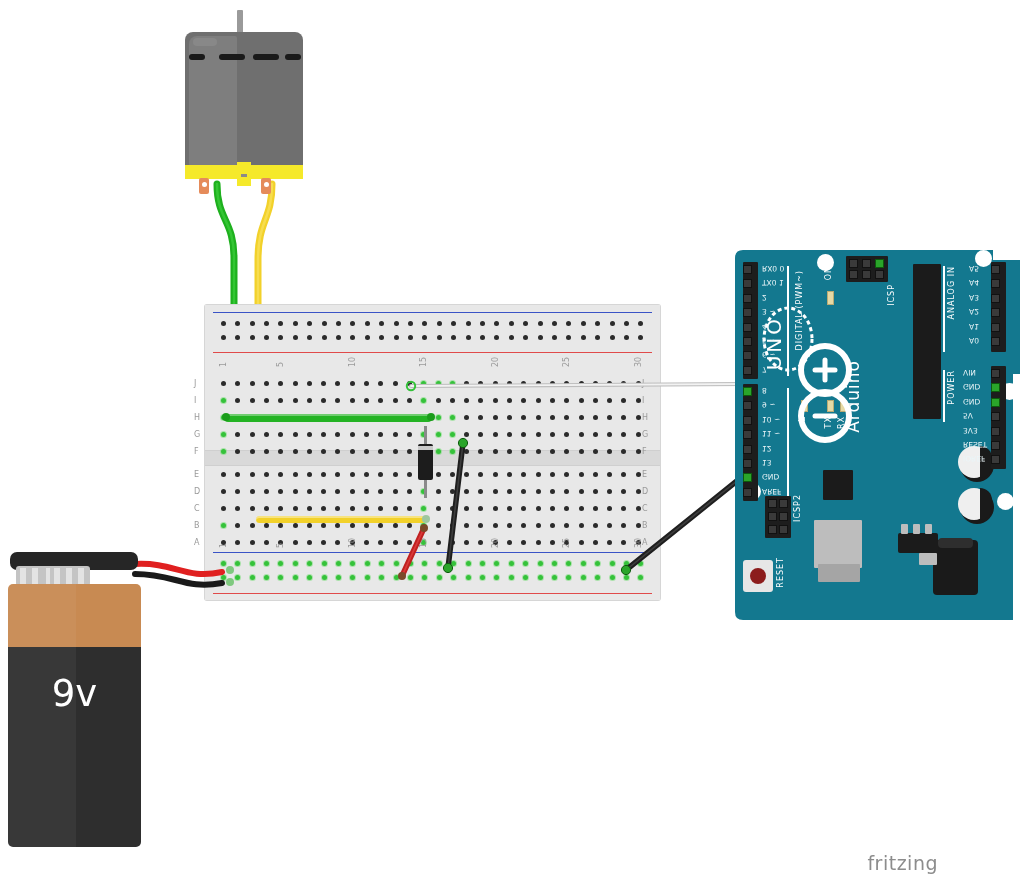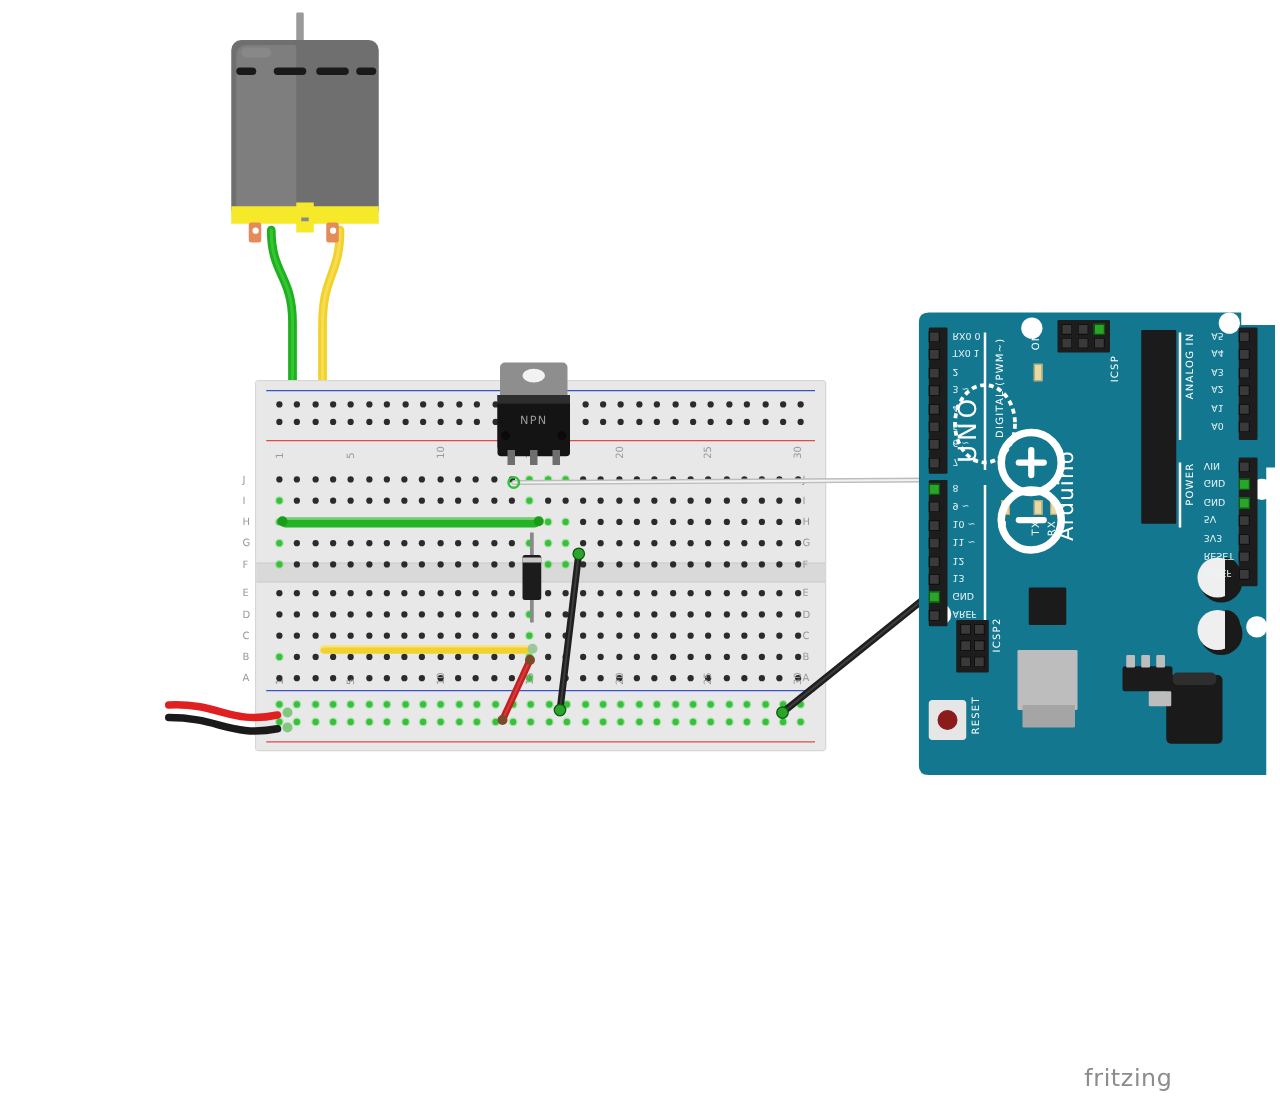--- a/index.html
+++ b/index.html
@@ -573,39 +573,20 @@
     <circle cx="8" cy="52" r="4" fill="#7a4a2a"></circle>
   </svg>
 
   <svg class="abs" style="left:130px;top:556px;width:120px;height:45px;overflow:visible">
     <path d="M5,8 C45,6 55,24 92,16" stroke="#e02020" stroke-width="6" fill="none" stroke-linecap="round"></path>
     <path d="M5,18 C45,18 55,34 92,27" stroke="#1a1a1a" stroke-width="6" fill="none" stroke-linecap="round"></path>
   </svg>
   <div class="wire-cap" style="left:226px;top:566px;background:#7fc97f"></div>
   <div class="wire-cap" style="left:226px;top:578px;background:#7fc97f"></div>
 
-  <div id="transistor" class="abs">
-    <div class="abs" style="left:2px;top:0;width:54px;height:28px;background:#8e8e8e;
-         border-radius:4px 4px 0 0"></div>
-    <div class="abs" style="left:20px;top:5px;width:18px;height:11px;border-radius:50%;
-         background:#f2f2f2"></div>
-    <div class="abs" style="left:0;top:26px;width:58px;height:44px;background:#1a1a1a;
-         border-radius:0 0 3px 3px"></div>
-    <div class="abs" style="left:0;top:26px;width:58px;height:7px;background:#2e2e2e"></div>
-    <div class="abs" style="left:0;top:33px;width:58px;height:42px;background:#141414;
-         border-radius:0 0 3px 3px"></div>
-    <div class="abs" style="left:6px;top:42px;width:46px;text-align:center;font-size:9px;
-         color:#9a9a9a;letter-spacing:1px">NPN</div>
-    <div class="abs" style="left:3px;top:55px;width:7px;height:7px;border-radius:50%;background:#0a0a0a"></div>
-    <div class="abs" style="left:48px;top:55px;width:7px;height:7px;border-radius:50%;background:#0a0a0a"></div>
-
-    <div class="abs" style="left:8px;top:70px;width:6px;height:12px;background:#6e6e6e"></div>
-    <div class="abs" style="left:26px;top:70px;width:6px;height:12px;background:#6e6e6e"></div>
-    <div class="abs" style="left:44px;top:70px;width:6px;height:12px;background:#6e6e6e"></div>
-  </div>
 
   <div id="diode" class="abs">
     <div class="abs" style="left:6px;top:-14px;width:3px;height:18px;background:#8a8a8a"></div>
     <div class="abs" style="left:0px;top:4px;width:15px;height:36px;background:#1c1c1c;border-radius:2px"></div>
     <div class="abs" style="left:0px;top:6px;width:15px;height:4px;background:#c9c9c9"></div>
     <div class="abs" style="left:6px;top:40px;width:3px;height:18px;background:#8a8a8a"></div>
   </div>
 
   <div id="motor" class="abs">
     <div class="abs" style="left:52px;top:0;width:6px;height:28px;background:#9a9a9a;border-radius:1px"></div>
@@ -621,20 +602,36 @@
     <div class="abs" style="left:0;top:155px;width:118px;height:14px;background:#f5e92a"></div>
     <div class="abs" style="left:52px;top:152px;width:14px;height:24px;background:#f5e92a"></div>
     <div class="abs" style="left:56px;top:164px;width:6px;height:3px;background:#8a8a8a"></div>
 
     <div class="abs" style="left:14px;top:168px;width:10px;height:16px;background:#e58b5a;border-radius:2px"></div>
     <div class="abs" style="left:17px;top:172px;width:5px;height:5px;border-radius:50%;background:#ffffff"></div>
     <div class="abs" style="left:76px;top:168px;width:10px;height:16px;background:#e58b5a;border-radius:2px"></div>
     <div class="abs" style="left:79px;top:172px;width:5px;height:5px;border-radius:50%;background:#ffffff"></div>
   </div>
 
+  <div id="battery" class="abs">
+    <div class="abs" style="left:2px;top:0;width:128px;height:18px;background:#262626;border-radius:7px"></div>
+    <div class="abs" style="left:8px;top:14px;width:40px;height:20px;background:#c4c4c4;border-radius:3px"></div>
+    <div class="abs" style="left:12px;top:16px;width:6px;height:16px;background:#e3e3e3"></div>
+    <div class="abs" style="left:24px;top:16px;width:6px;height:16px;background:#e3e3e3"></div>
+    <div class="abs" style="left:38px;top:16px;width:6px;height:16px;background:#e3e3e3"></div>
+    <div class="abs" style="left:42px;top:14px;width:40px;height:20px;background:#c4c4c4;border-radius:3px"></div>
+    <div class="abs" style="left:46px;top:16px;width:6px;height:16px;background:#e3e3e3"></div>
+    <div class="abs" style="left:58px;top:16px;width:6px;height:16px;background:#e3e3e3"></div>
+    <div class="abs" style="left:70px;top:16px;width:6px;height:16px;background:#e3e3e3"></div>
+    <div class="abs" style="left:0;top:32px;width:133px;height:65px;background:#c88a52;border-radius:5px 5px 0 0"></div>
+    <div class="abs" style="left:0;top:95px;width:133px;height:200px;background:#2e2e2e;border-radius:0 0 5px 5px"></div>
+    <div class="abs" style="left:0;top:32px;width:68px;height:263px;background:rgba(255,255,255,.05)"></div>
+    <div class="abs" style="left:0;top:120px;width:133px;text-align:center;font-size:37px;color:#ffffff;
+         font-family:'DejaVu Sans','Liberation Sans',sans-serif">9v</div>
+  </div>
 
   <div id="arduino" class="abs">
 
     <svg class="abs" style="left:0;top:0;width:285px;height:372px">
       <path d="M8,2 L245,2 L258,2 L258,12 L285,12 L285,126 L278,126 L278,372 L8,372
                Q0,372 0,364 L0,10 Q0,2 8,2 Z" fill="#13788f"></path>
     </svg>
 
     <div class="chip" style="left:178px;top:16px;width:28px;height:155px;background:#1b1b1b;"></div>
     <div class="chip" style="left:79px;top:272px;width:48px;height:48px;background:#bdbdbd;"></div>

